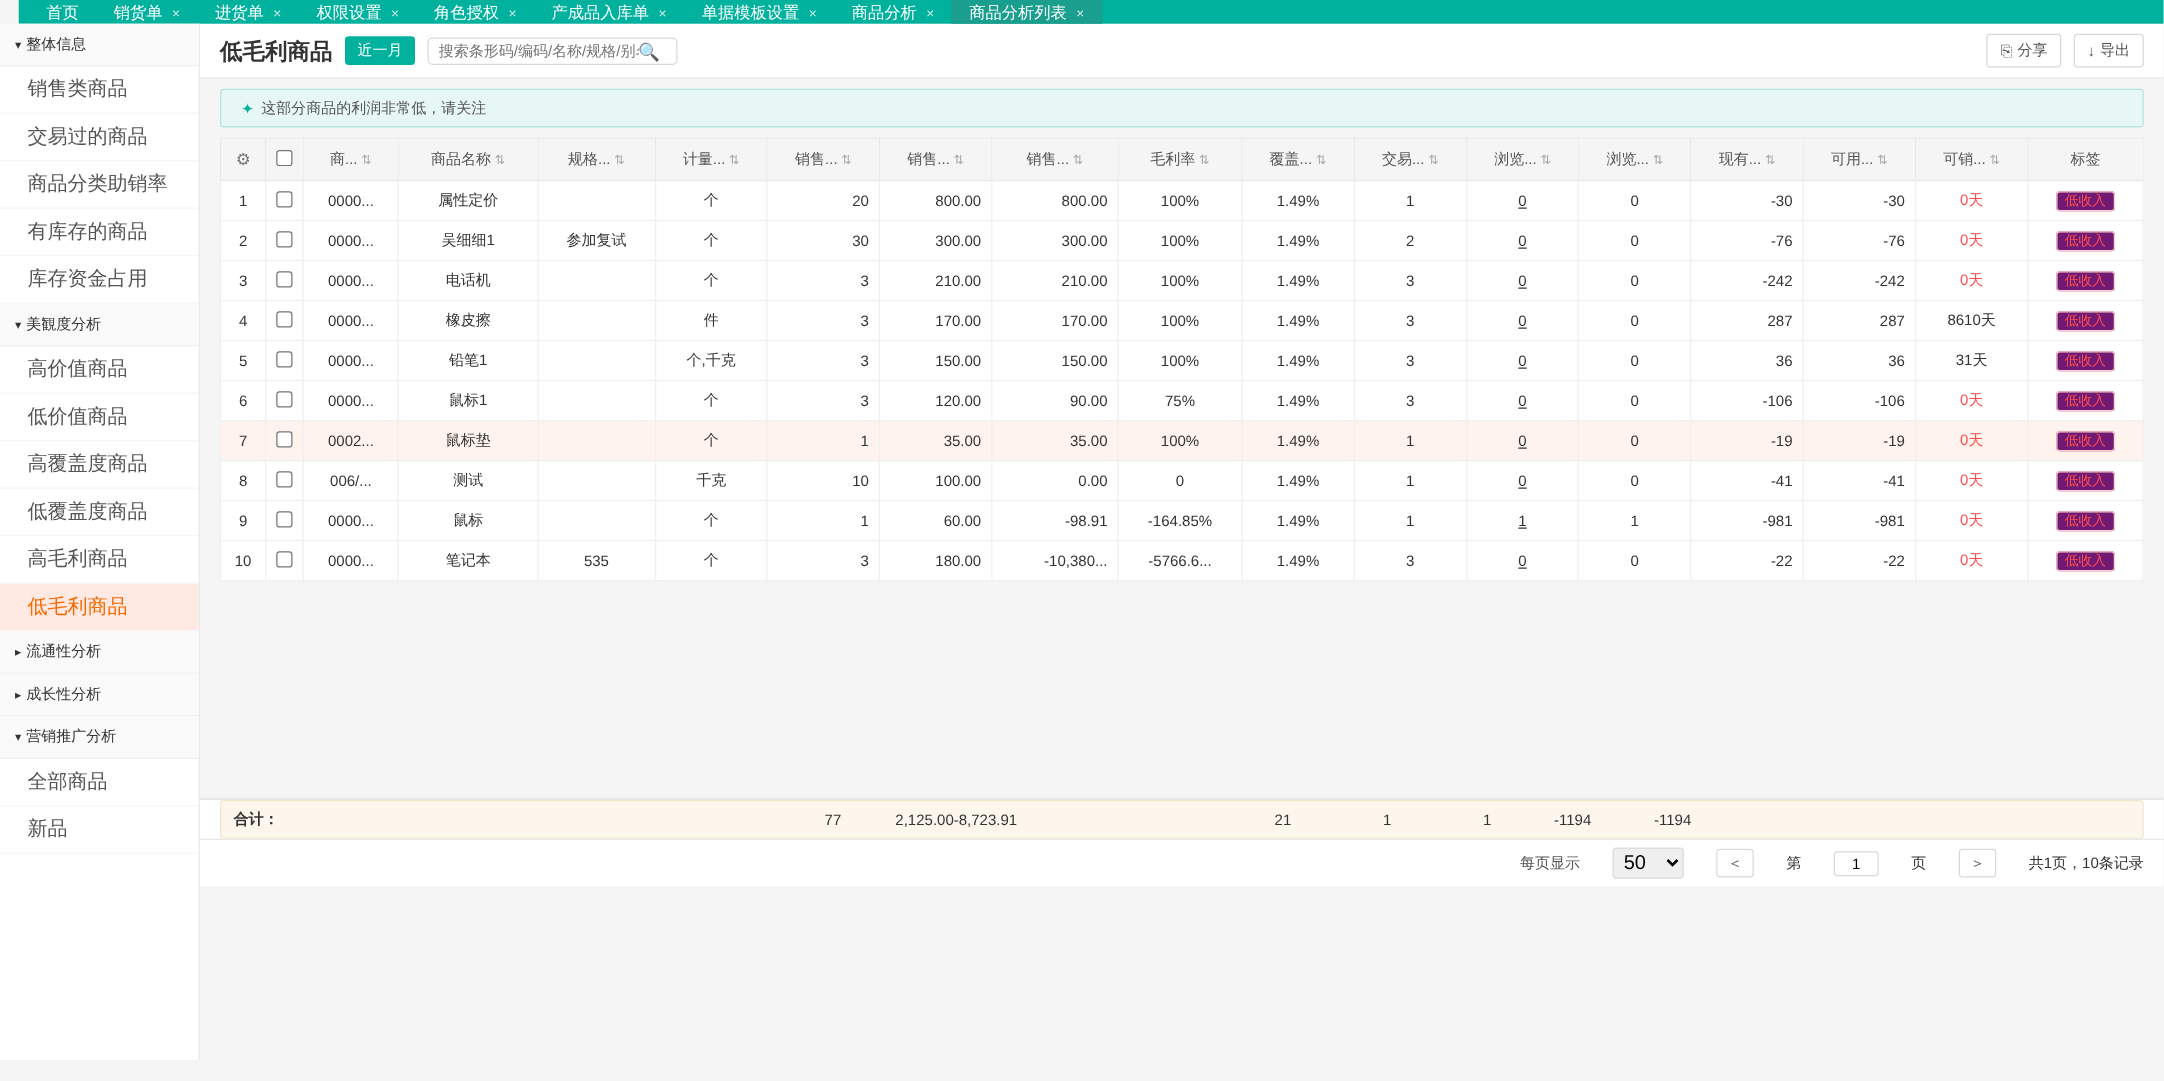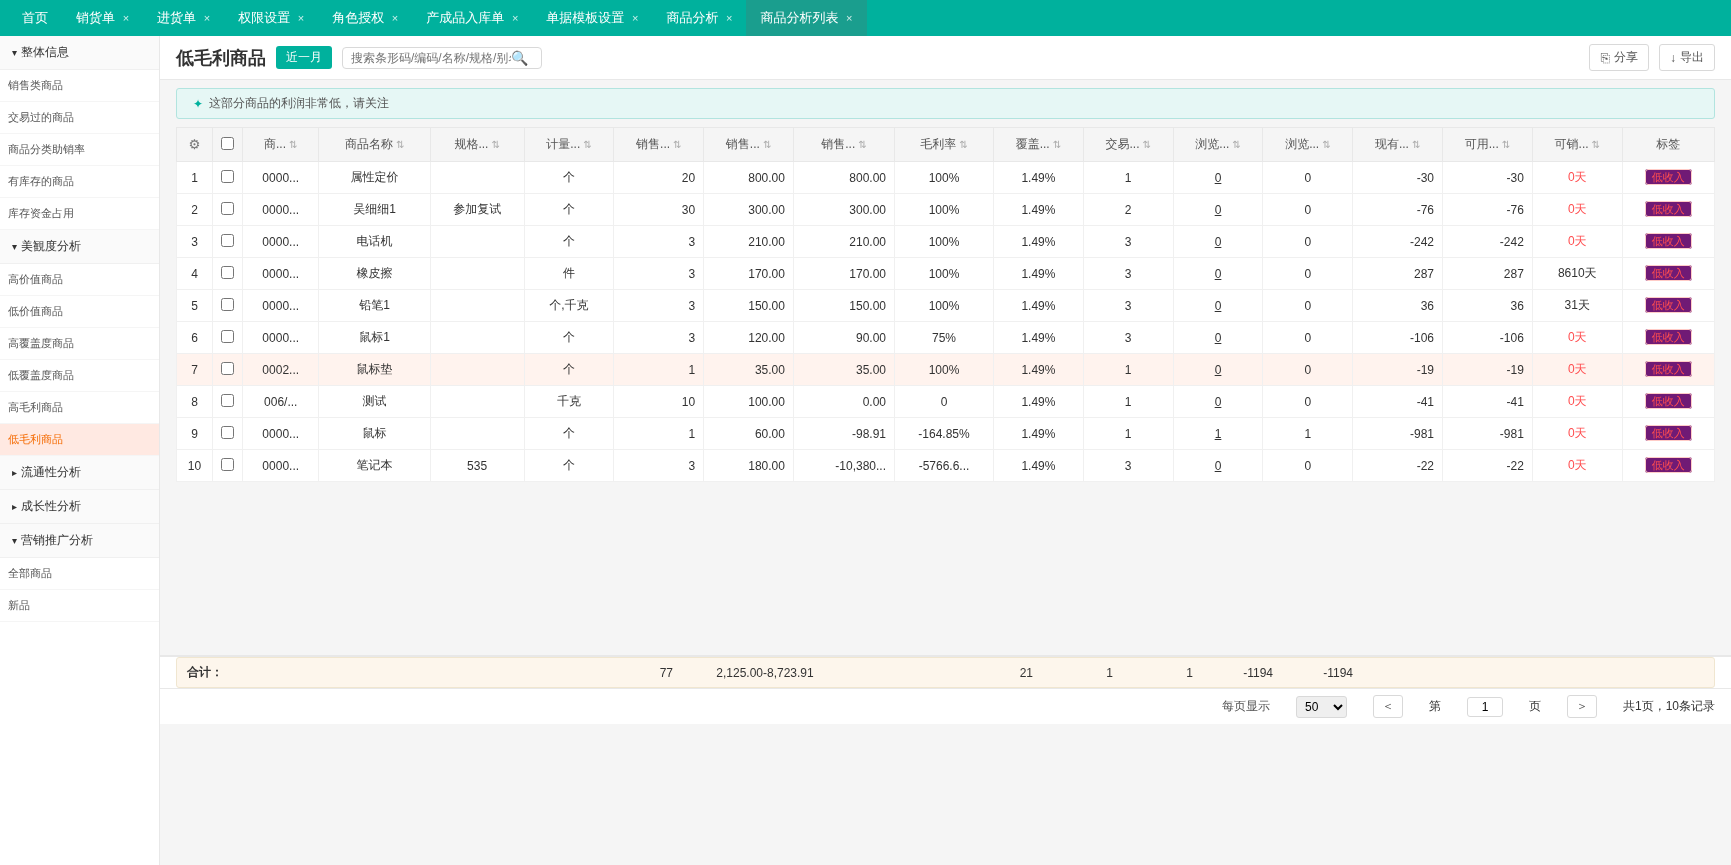--- a/index.html
+++ b/index.html
@@ -1,32 +1,32 @@
 <!DOCTYPE html>
 <html><head>
   <meta charset="utf-8">
   <style>
     * { margin: 0; padding: 0; box-sizing: border-box; }
     body { font-family: 'Microsoft YaHei', Arial, sans-serif; font-size: 12px; background: #f5f5f5; color: #333; width: 1731px; min-height: 865px; overflow-x: hidden; }
 
     
-    .top-nav { background: #00b19d; display: flex; align-items: center; height: 36px; padding: 0 8px; }
+    .top-nav { background: #00b19d; display: flex; align-items: center; height: 19px; padding: 0 8px; margin-left: 15px; }
     .nav-item { color: #fff; padding: 0 14px; height: 36px; line-height: 36px; cursor: pointer; font-size: 13px; white-space: nowrap; }
     .nav-item.active { background: #1a9e8e; text-align: right; }
     .nav-item .close-x { margin-left: 4px; font-size: 11px; opacity: 0.8; }
 
     
     .main-layout { display: flex; height: calc(865px - 36px); }
 
     
     .sidebar { width: 160px; background: #fff; border-right: 1px solid #e8e8e8; overflow-y: auto; flex-shrink: 0; }
     .sidebar-group { padding: 0; }
     .sidebar-group-header { display: flex; align-items: center; padding: 8px 12px; font-size: 12px; color: #333; cursor: pointer; background: #fafafa; border-bottom: 1px solid #f0f0f0; }
     .sidebar-group-header .arrow { margin-right: 4px; font-size: 10px; }
-    .sidebar-item { padding: 8px 8px; font-size: 11px; color: #555; cursor: pointer; border-bottom: 1px solid #f5f5f5; }
+    .sidebar-item { padding: 8px 22px; font-size: 16px; color: #555; cursor: pointer; border-bottom: 1px solid #f5f5f5; }
     .sidebar-item.active { background: #ffe9e2; color: #f56a00; }
 
     
     .content { flex: 1; display: flex; flex-direction: column; overflow: hidden; }
 
     
     .content-header { display: flex; align-items: center; padding: 8px 16px; background: #fff; border-bottom: 1px solid #e8e8e8; gap: 10px; }
     .page-title { font-size: 18px; font-weight: bold; color: #333; }
     .time-filter-btn { background: #00b19d; color: #fff; border: none; padding: 3px 10px; border-radius: 3px; font-size: 12px; cursor: pointer; }
     .search-box { display: flex; align-items: center; border: 1px solid #d9d9d9; border-radius: 4px; padding: 2px 8px; width: 200px; background: #fff; }
@@ -54,21 +54,21 @@
     .checkbox-cell { width: 30px; }
 
     
     .total-row-wrapper { padding: 0 16px; background: #fff; border-top: 2px solid #e8e8e8; }
     .total-row { display: flex; align-items: center; padding: 8px 0; font-size: 12px; background: #fdf6ec; border: 1px solid #f0e6d0; border-radius: 3px; padding: 6px 10px; }
     .total-label { font-weight: bold; margin-right: 20px; }
 
     
     .pagination-bar { display: flex; align-items: center; justify-content: flex-end; padding: 6px 16px; background: #fff; border-top: 1px solid #e8e8e8; gap: 26px; font-size: 12px; }
     .page-size-label { color: #555; }
-    .page-size-select { border: 1px solid #d9d9d9; padding: 2px 4px; border-radius: 3px; font-size: 12px; }
+    .page-size-select { border: 1px solid #d9d9d9; padding: 2px 4px; border-radius: 3px; font-size: 16px; }
     .page-nav-btn { border: 1px solid #d9d9d9; background: #fff; padding: 2px 8px; border-radius: 3px; cursor: pointer; font-size: 12px; color: #555; }
     .page-input { width: 36px; border: 1px solid #d9d9d9; padding: 2px 4px; border-radius: 3px; text-align: center; font-size: 12px; }
 
     
     ::-webkit-scrollbar { width: 6px; height: 6px; }
     ::-webkit-scrollbar-thumb { background: #ccc; border-radius: 3px; }
     .col-settings-btn { background: none; border: none; cursor: pointer; color: #777; }
 
     .table-container { overflow-x: auto; overflow-y: auto; max-height: 520px; }
   </style>

